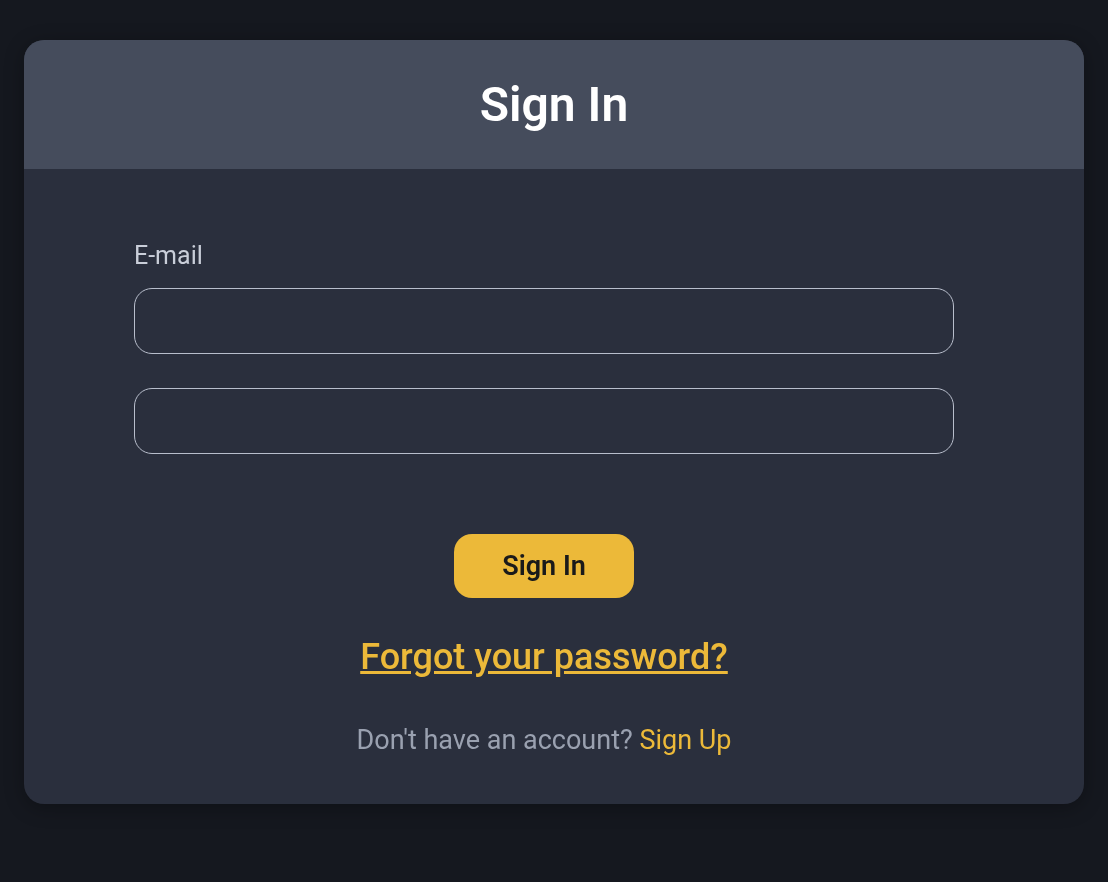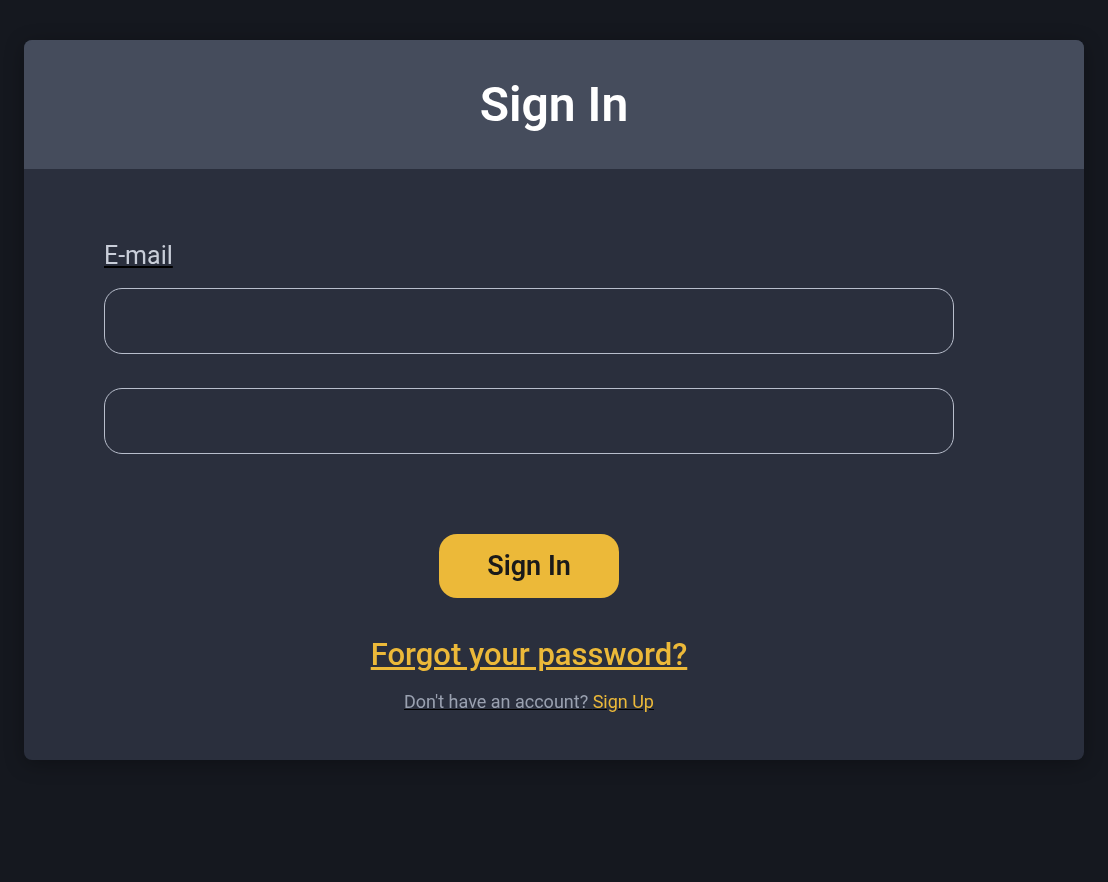--- a/index.html
+++ b/index.html
@@ -11,41 +11,40 @@
     body {
       background-color: #15181f;
       font-family: -apple-system, BlinkMacSystemFont, 'Segoe UI', Roboto, Helvetica, Arial, sans-serif;
       width: 1108px;
       height: 882px;
       padding: 40px 24px 24px 24px;
     }
     
     .card {
       background-color: #2a2f3d;
-      border-radius: 8px;
+      border-radius: 20px;
       overflow: hidden;
       width: 100%;
       box-shadow: 0 4px 20px rgba(0,0,0,0.3);
     }
     
     .card-header {
       background-color: #454c5c;
       padding: 36px 20px;
       text-align: center;
     }
     
     .card-title {
       color: #ffffff;
       font-size: 48px;
       font-weight: 600;
     }
     
     .card-body {
-      padding: 72px 130px 48px 80px;
-      text-decoration: underline;
+      padding: 72px 130px 48px 110px;
     }
     
     .form-group {
       margin-bottom: 34px;
     }
     
     .form-label {
       display: block;
       color: #c9ced9;
       font-size: 25px;
@@ -79,29 +78,29 @@
       font-size: 27px;
       font-weight: 600;
       cursor: pointer;
       font-family: inherit;
     }
     
     .forgot-link {
       display: inline-block;
       margin-top: 38px;
       color: #ecb939;
-      font-size: 31px;
+      font-size: 36px;
       font-weight: 500;
       text-decoration: underline;
       cursor: pointer;
     }
     
     .signup-row {
-      margin-top: 18px;
-      font-size: 18px;
+      margin-top: 46px;
+      font-size: 27px;
     }
     
     .signup-text {
       color: #9aa1b0;
     }
     
     .signup-link {
       color: #ecb939;
       cursor: pointer;
       text-decoration: none;

